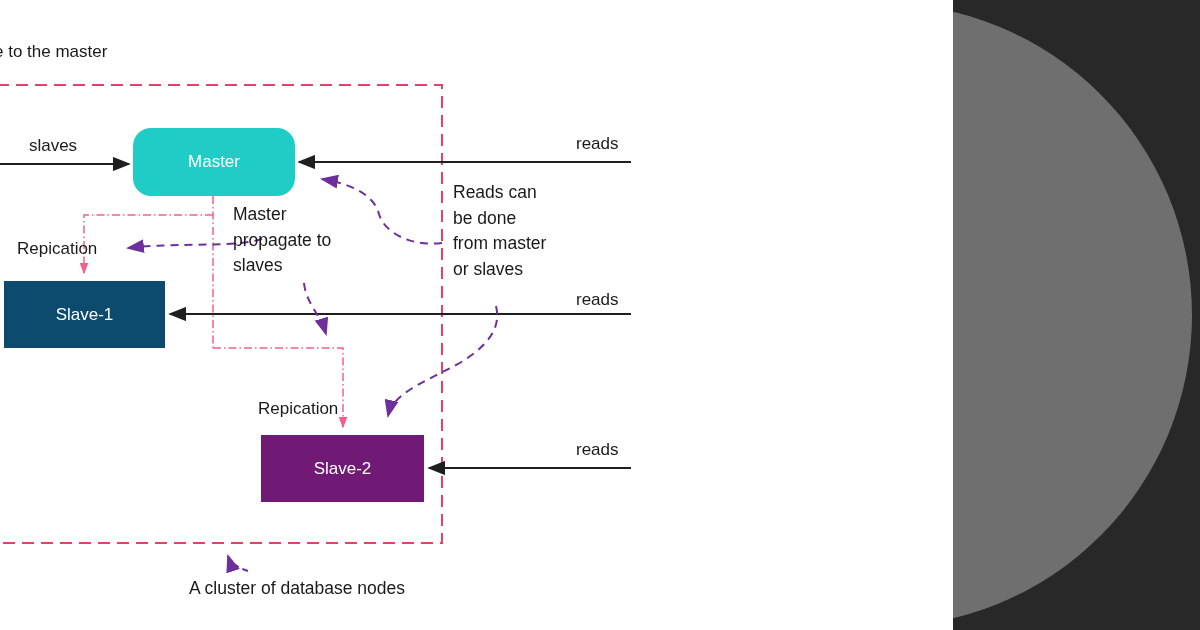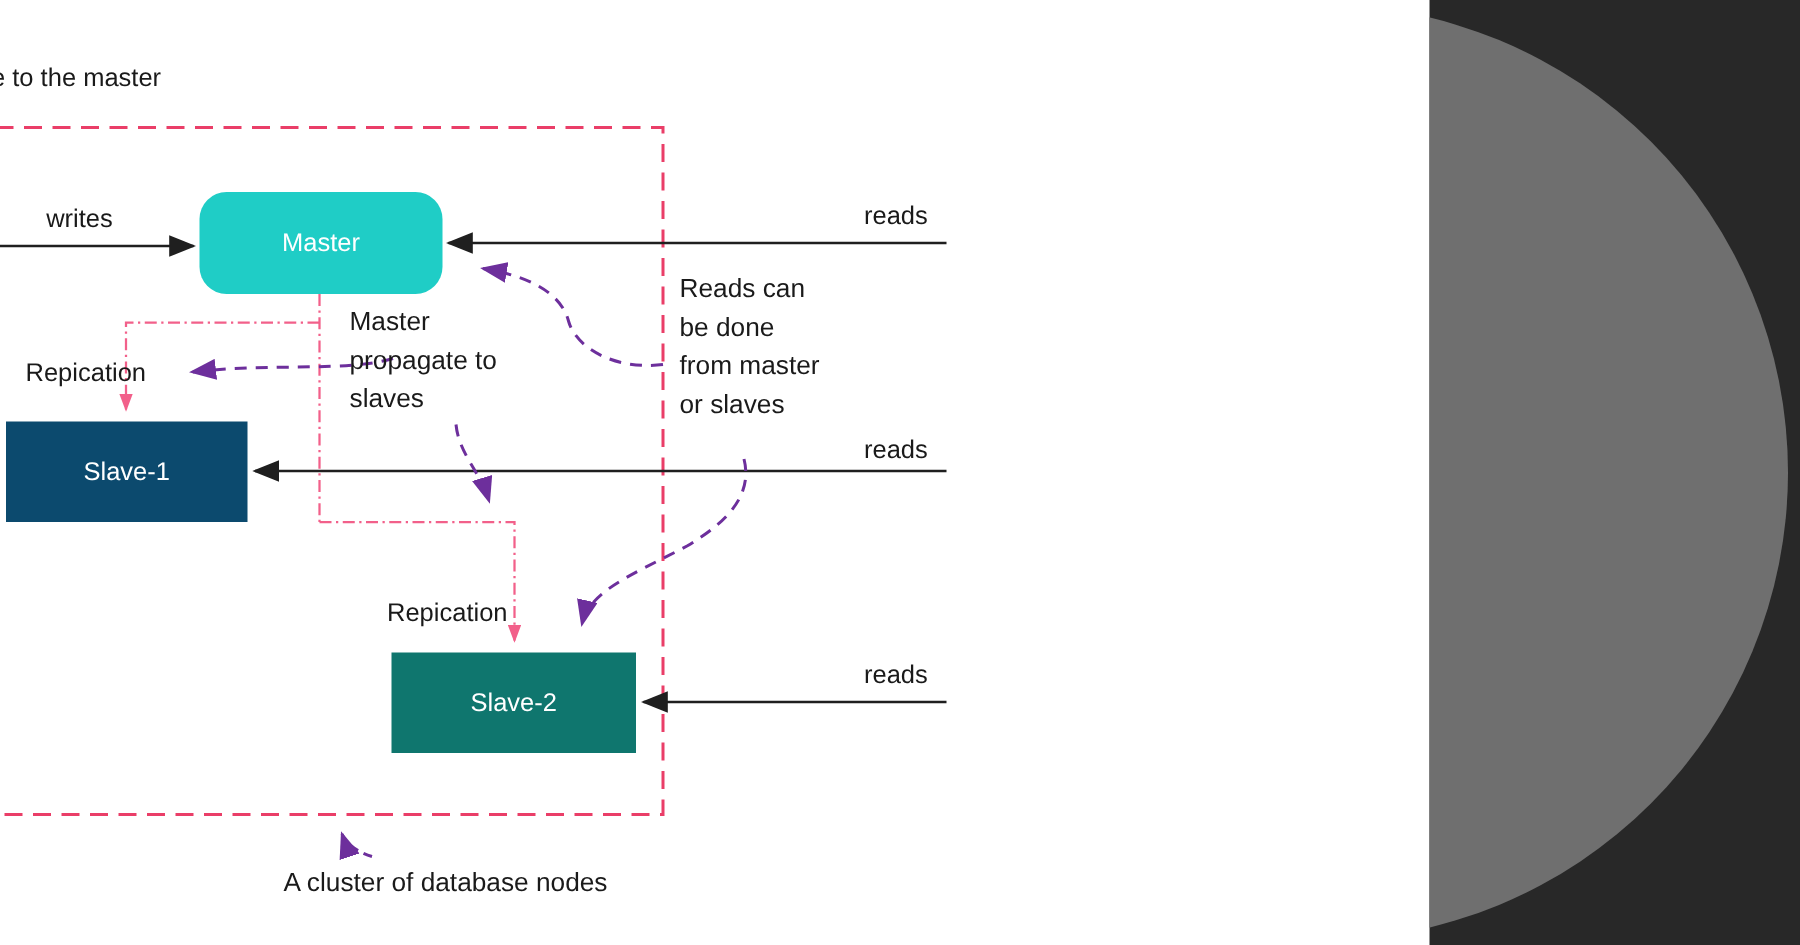--- a/index.html
+++ b/index.html
@@ -7,21 +7,21 @@
     position:relative;width:1200px;height:630px;background:#ffffff;
     overflow:hidden;font-family:"Liberation Sans",sans-serif;color:#1a1a1a;
   }
   .overlay-svg{position:absolute;left:0;top:0;z-index:1;}
   .node{
     position:absolute;z-index:2;display:flex;align-items:center;justify-content:center;
     color:#ffffff;font-size:17px;
   }
   .node-master{left:133px;top:128px;width:162px;height:68px;background:#1fcdc6;border-radius:18px;}
   .node-slave1{left:4px;top:281px;width:161px;height:67px;background:#0c4a6e;}
-  .node-slave2{left:261px;top:435px;width:163px;height:67px;background:#0f766e;}
+  .node-slave2{left:261px;top:435px;width:163px;height:67px;background:#701a75;}
   .lbl{position:absolute;z-index:3;font-size:17px;line-height:1.18;white-space:nowrap;}
   .lbl-caption-top{left:-6px;top:42px;}
   .lbl-writes{left:20px;top:136px;width:66px;text-align:center;}
   .lbl-reads-master{left:576px;top:134px;}
   .lbl-reads-slave1{left:576px;top:290px;}
   .lbl-reads-slave2{left:576px;top:440px;}
   .lbl-repication-1{left:17px;top:239px;}
   .lbl-repication-2{left:258px;top:399px;}
   .note{position:absolute;z-index:3;font-size:17.5px;line-height:25.5px;white-space:normal;}
   .note-changes{left:233px;top:202px;width:118px;}
@@ -76,21 +76,21 @@
     <span>Master</span>
   </div>
   <div class="node node-slave1">
     <span>Slave-1</span>
   </div>
   <div class="node node-slave2">
     <span>Slave-2</span>
   </div>
 
   <div class="lbl lbl-caption-top">e to the master</div>
-  <div class="lbl lbl-writes">writes</div>
+  <div class="lbl lbl-writes">slaves</div>
   <div class="lbl lbl-reads-master">reads</div>
   <div class="lbl lbl-reads-slave1">reads</div>
   <div class="lbl lbl-reads-slave2">reads</div>
   <div class="lbl lbl-repication-1">Repication</div>
   <div class="lbl lbl-repication-2">Repication</div>
 
   <div class="note note-changes">Master propagate to slaves</div>
   <div class="note note-cluster">A cluster of database nodes</div>
   <div class="note note-reads">Reads can be done from master or slaves</div>
 

